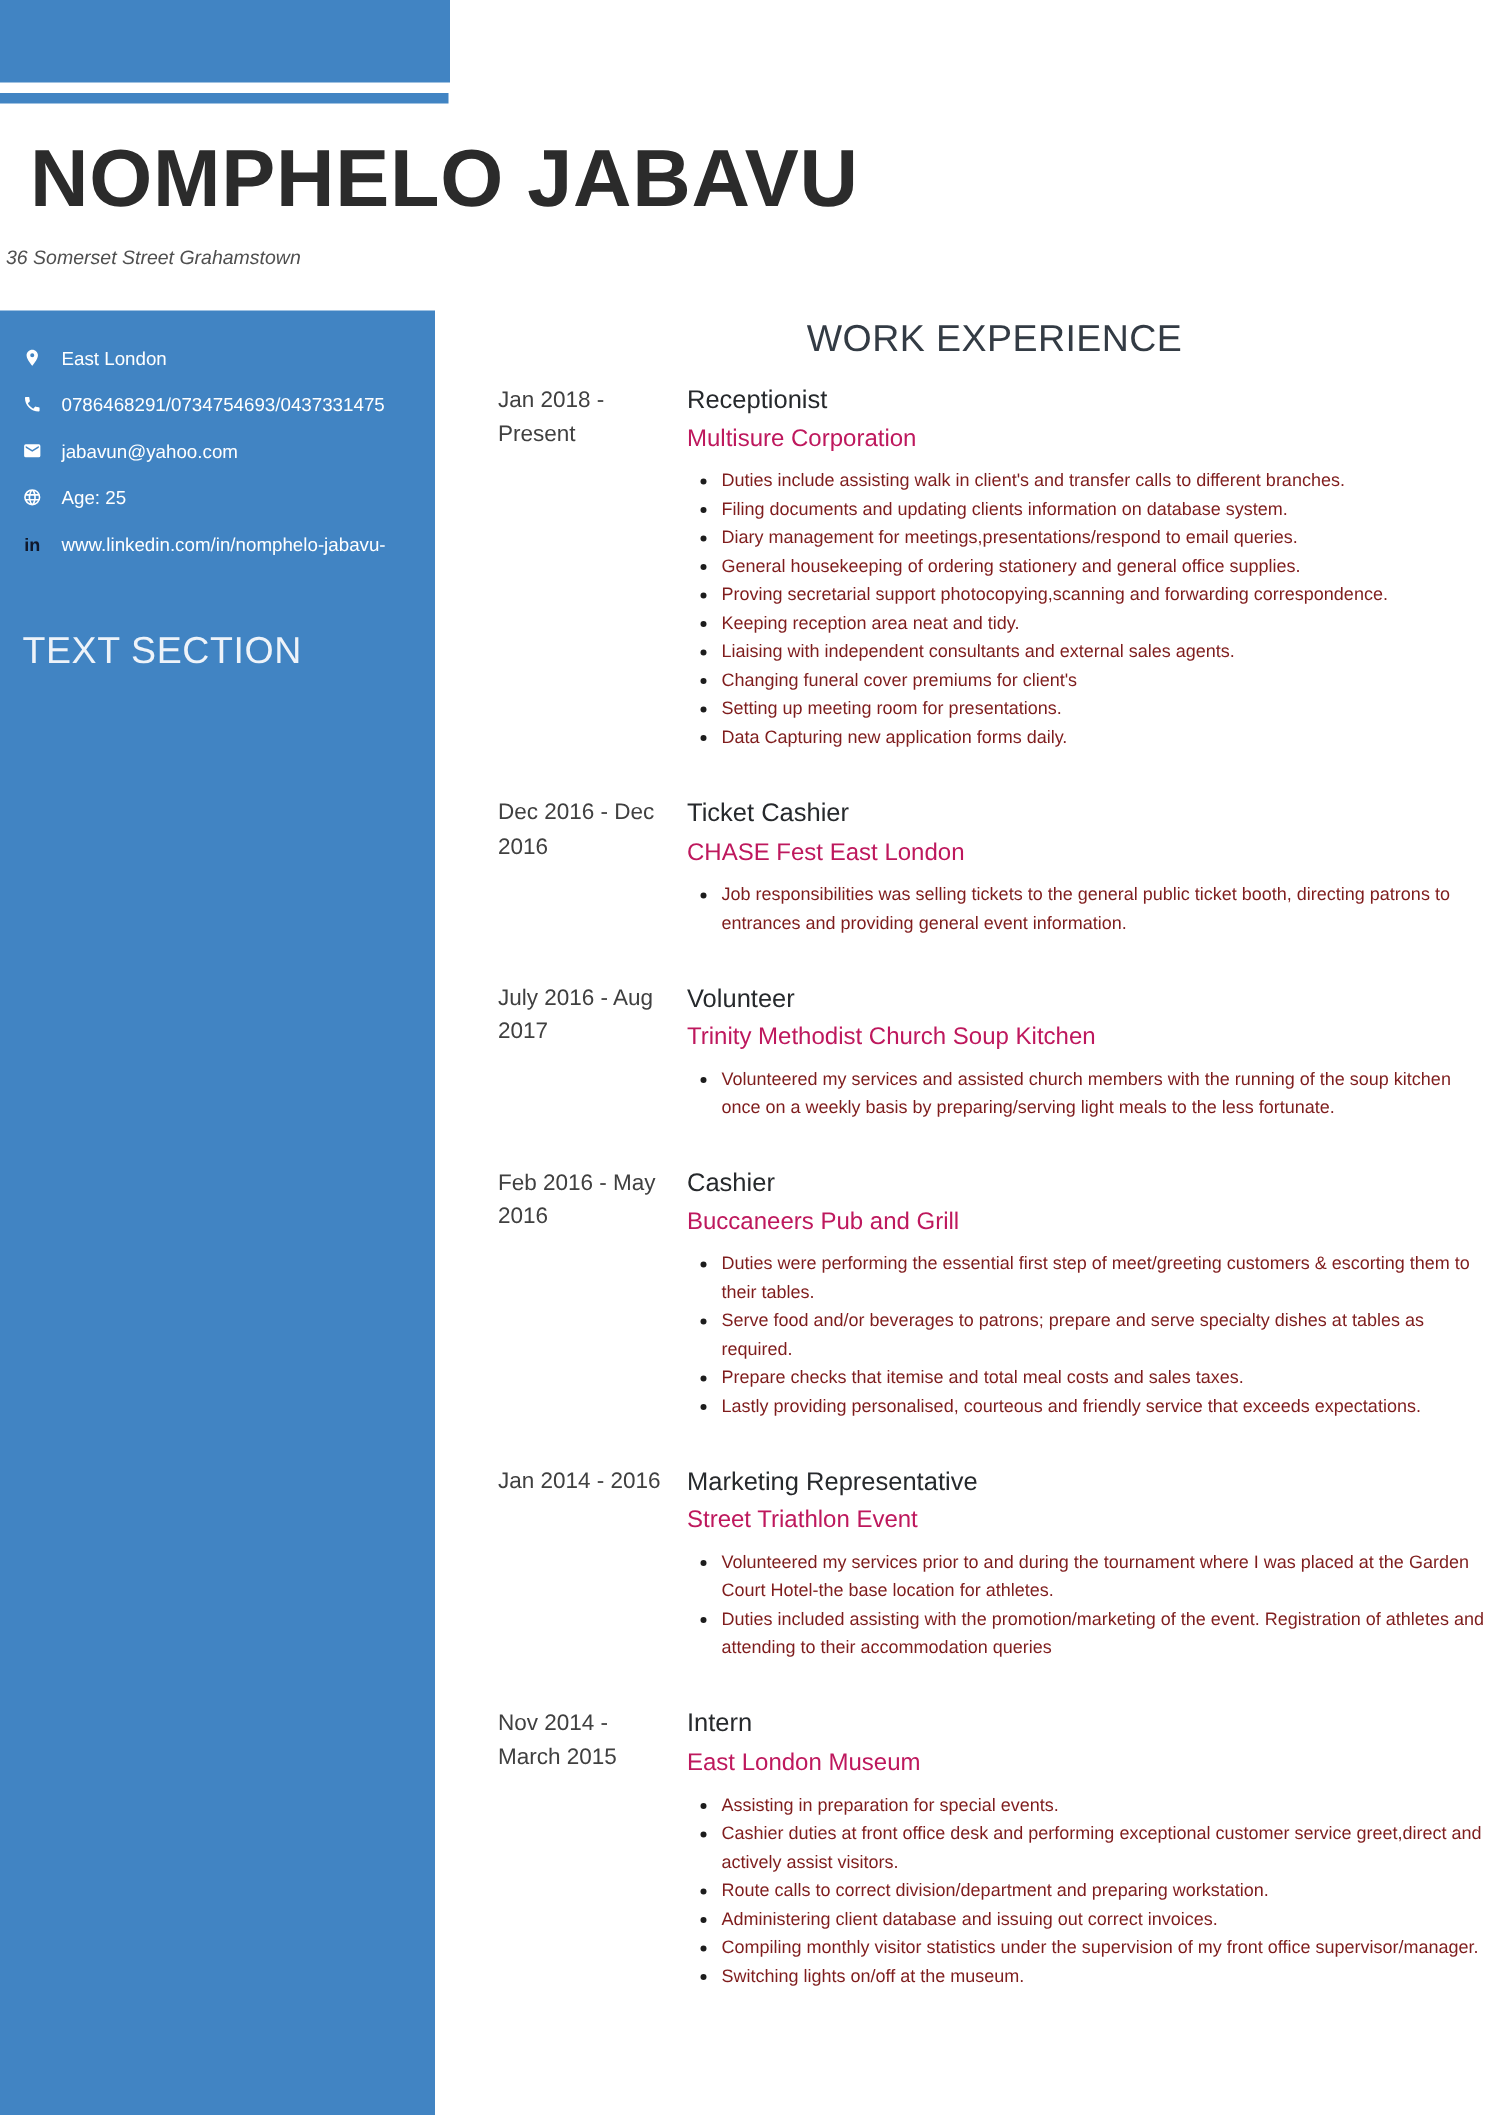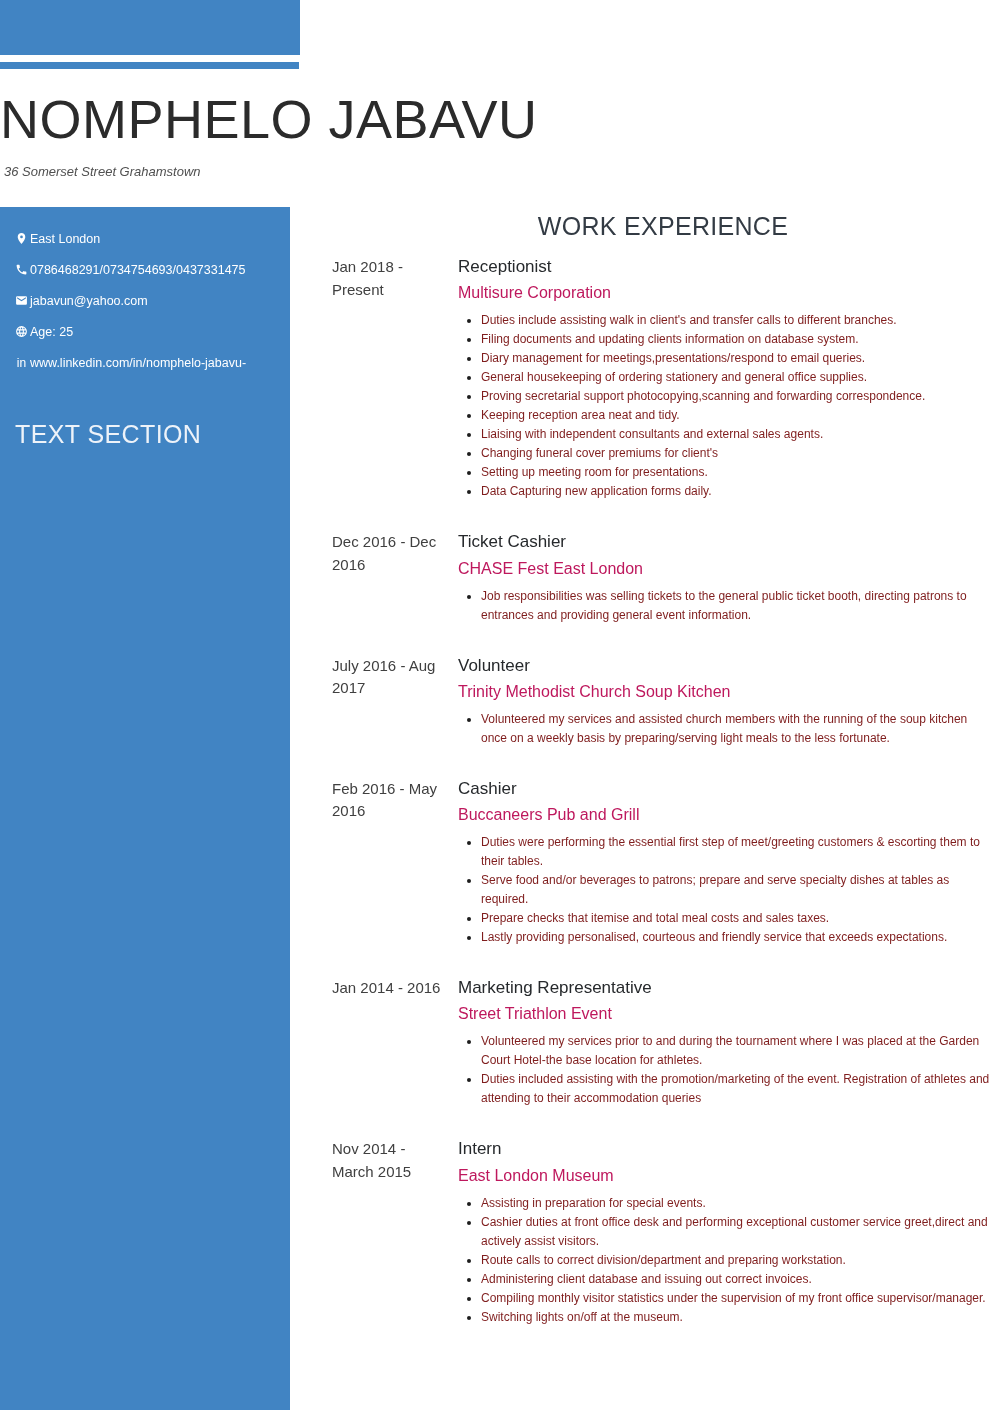--- a/index.html
+++ b/index.html
@@ -3,30 +3,30 @@
 <meta charset="utf-8">
 <style>
   * { margin:0; padding:0; box-sizing:border-box; }
   html,body { background:#ffffff; }
   body { font-family:"Liberation Sans","DejaVu Sans",sans-serif; }
   .page { position:relative; width:1000px; height:1410px; background:#ffffff; overflow:hidden; }
 
   
   .top-bar  { position:absolute; top:0; left:0; width:300px; height:55px; background:#4184c3; }
   .top-line { position:absolute; top:62px; left:0; width:299px; height:7px; background:#4184c3; }
-  .name { position:absolute; top:88px; left:0; font-size:54px; font-weight:400;
+  .name { position:absolute; top:88px; left:20px; font-size:54px; font-weight:700;
           color:#2b2b2b; letter-spacing:0.5px; white-space:nowrap; }
   .subtitle { position:absolute; top:164px; left:4px; font-size:13px; font-style:italic; color:#4f4f4f; }
 
   
   .sidebar { position:absolute; top:207px; left:0; width:290px; bottom:0; background:#4184c3; padding-top:16px; }
-  .contact-item { display:flex; align-items:center; gap:1px; padding:8px 14px; color:#ffffff; font-size:12.5px; }
+  .contact-item { display:flex; align-items:center; gap:12px; padding:8px 14px; color:#ffffff; font-size:12.5px; }
   .cicon { width:15px; height:15px; flex:0 0 15px; display:flex; align-items:center; justify-content:center; }
   .cicon svg { width:13px; height:13px; fill:#ffffff; }
-  .in-glyph { font-weight:normal; font-size:12px; color:#ffffff; letter-spacing:0; }
+  .in-glyph { font-weight:bold; font-size:12px; color:#0f172a; letter-spacing:0; }
   .side-heading { margin:42px 14px 0 15px; color:#eef3f9; font-size:25px; font-weight:400; letter-spacing:0.4px; }
 
   
   .main { position:absolute; left:332px; top:212px; width:662px; }
   .main-heading { font-size:25px; font-weight:400; color:#333b44; letter-spacing:0.3px; margin-bottom:15px;text-align:center; }
 
   .job { display:flex; margin-bottom:30px; }
   .dates { flex:0 0 112px; width:112px; margin-right:14px; color:#404040; font-size:15px; line-height:1.5; }
   .job-body { flex:1; min-width:0; }
   .job-title { font-size:17px; color:#26292c; line-height:1.25; }

